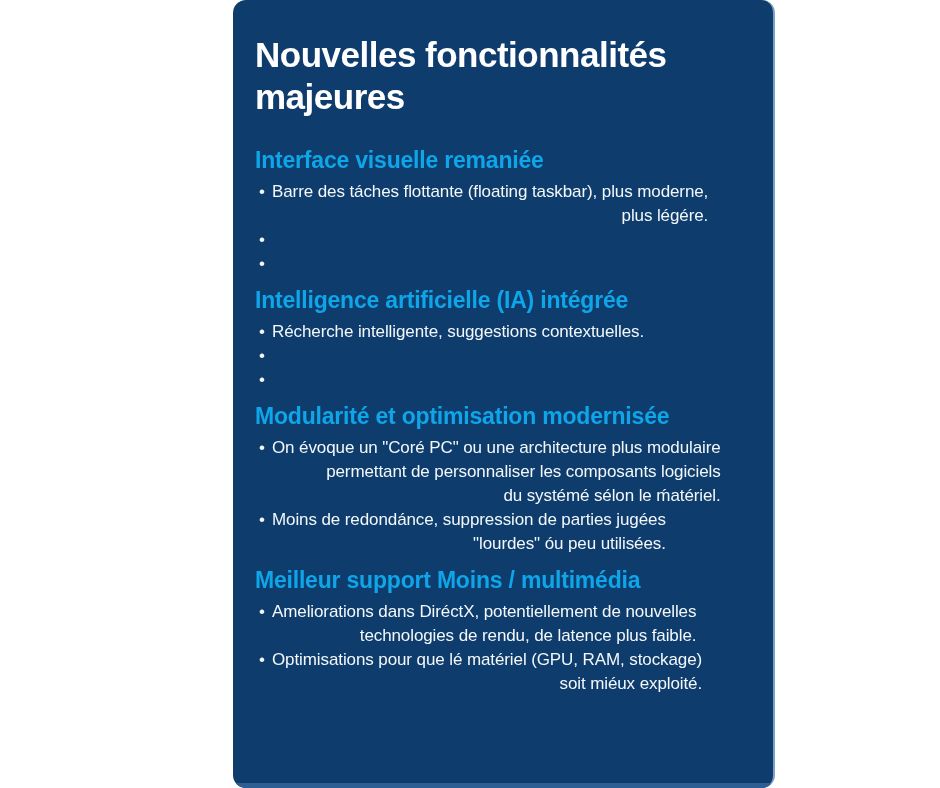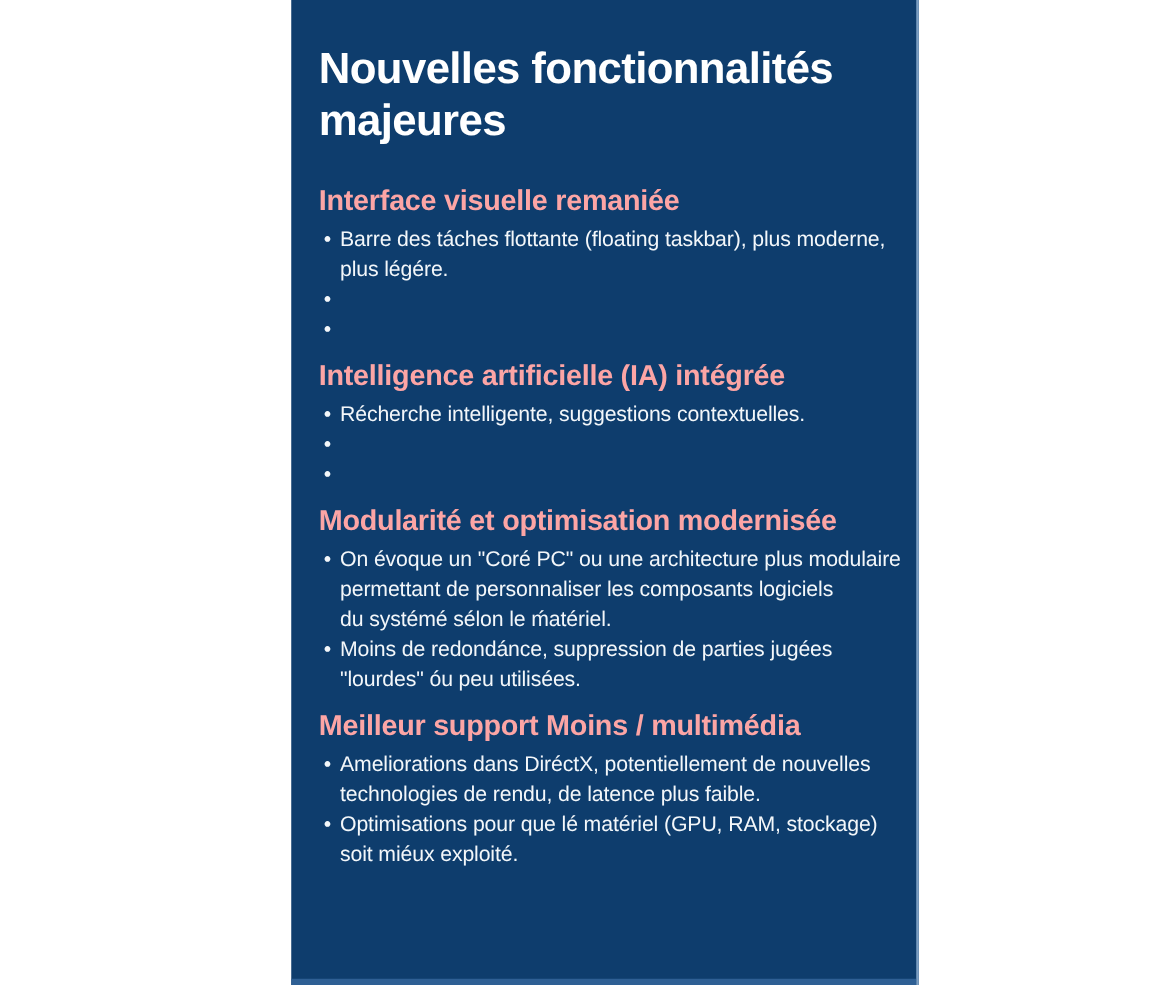--- a/index.html
+++ b/index.html
@@ -11,42 +11,43 @@
     height: 788px;
     position: relative;
     background: #ffffff;
     overflow: hidden;
     font-family: "Liberation Sans", "DejaVu Sans", sans-serif;
   }
   .panel {
     position: absolute;
     left: 233px;
     top: 0;
-    width: 502px;
+    width: 542px;
     height: 788px;
     background: #0e3d6d;
     border-right: 2px solid #7da0c4;
     box-sizing: border-box;
     overflow: hidden;
+    border-radius: 13px;
   }
   .panel-inner {
     padding: 34px 0 0 22px;
   }
   .title {
     margin: 0 0 30px 0;
     color: #ffffff;
     font-size: 35px;
     line-height: 42px;
     font-weight: 700;
     letter-spacing: -0.5px;
     white-space: pre;
   }
   .section-heading {
     margin: 12px 0 7px 0;
-    color: #fca5a5;
+    color: #0ea5e9;
     font-size: 23px;
     line-height: 25px;
     font-weight: 700;
     letter-spacing: -0.2px;
     white-space: pre;
   }
   .bullet {
     display: flex;
     align-items: flex-start;
     color: #f3f7fa;
@@ -57,20 +58,21 @@
     flex: 0 0 17px;
     width: 17px;
     text-align: left;
     padding-left: 4px;
     box-sizing: border-box;
     color: #f3f7fa;
   }
   .bullet-text {
     white-space: pre;
     letter-spacing: -0.1px;
+    text-align: right;
   }
   .bottom-strip {
     position: absolute;
     left: 0;
     bottom: 0;
     width: 100%;
     height: 5px;
     background: #2e5f94;
   }
 </style>

